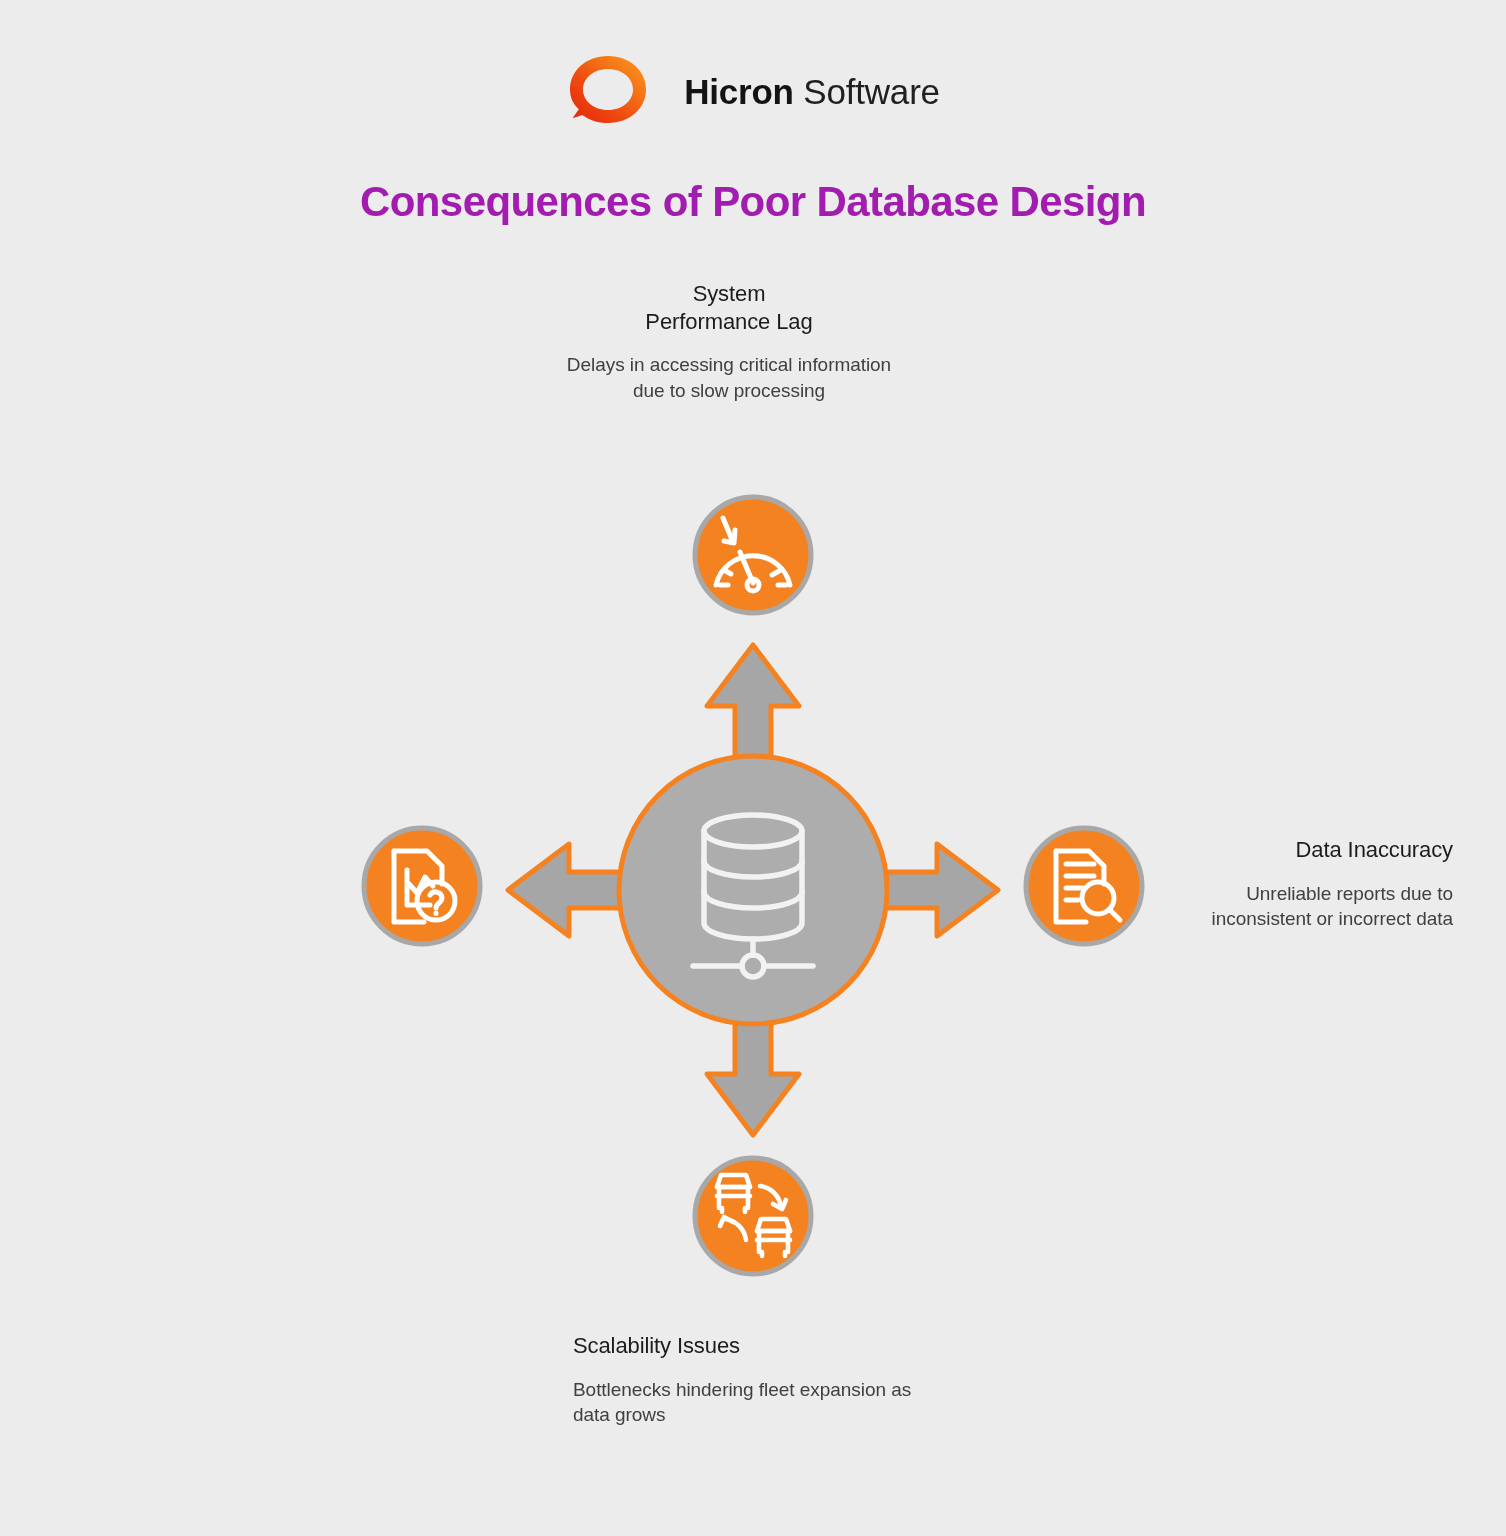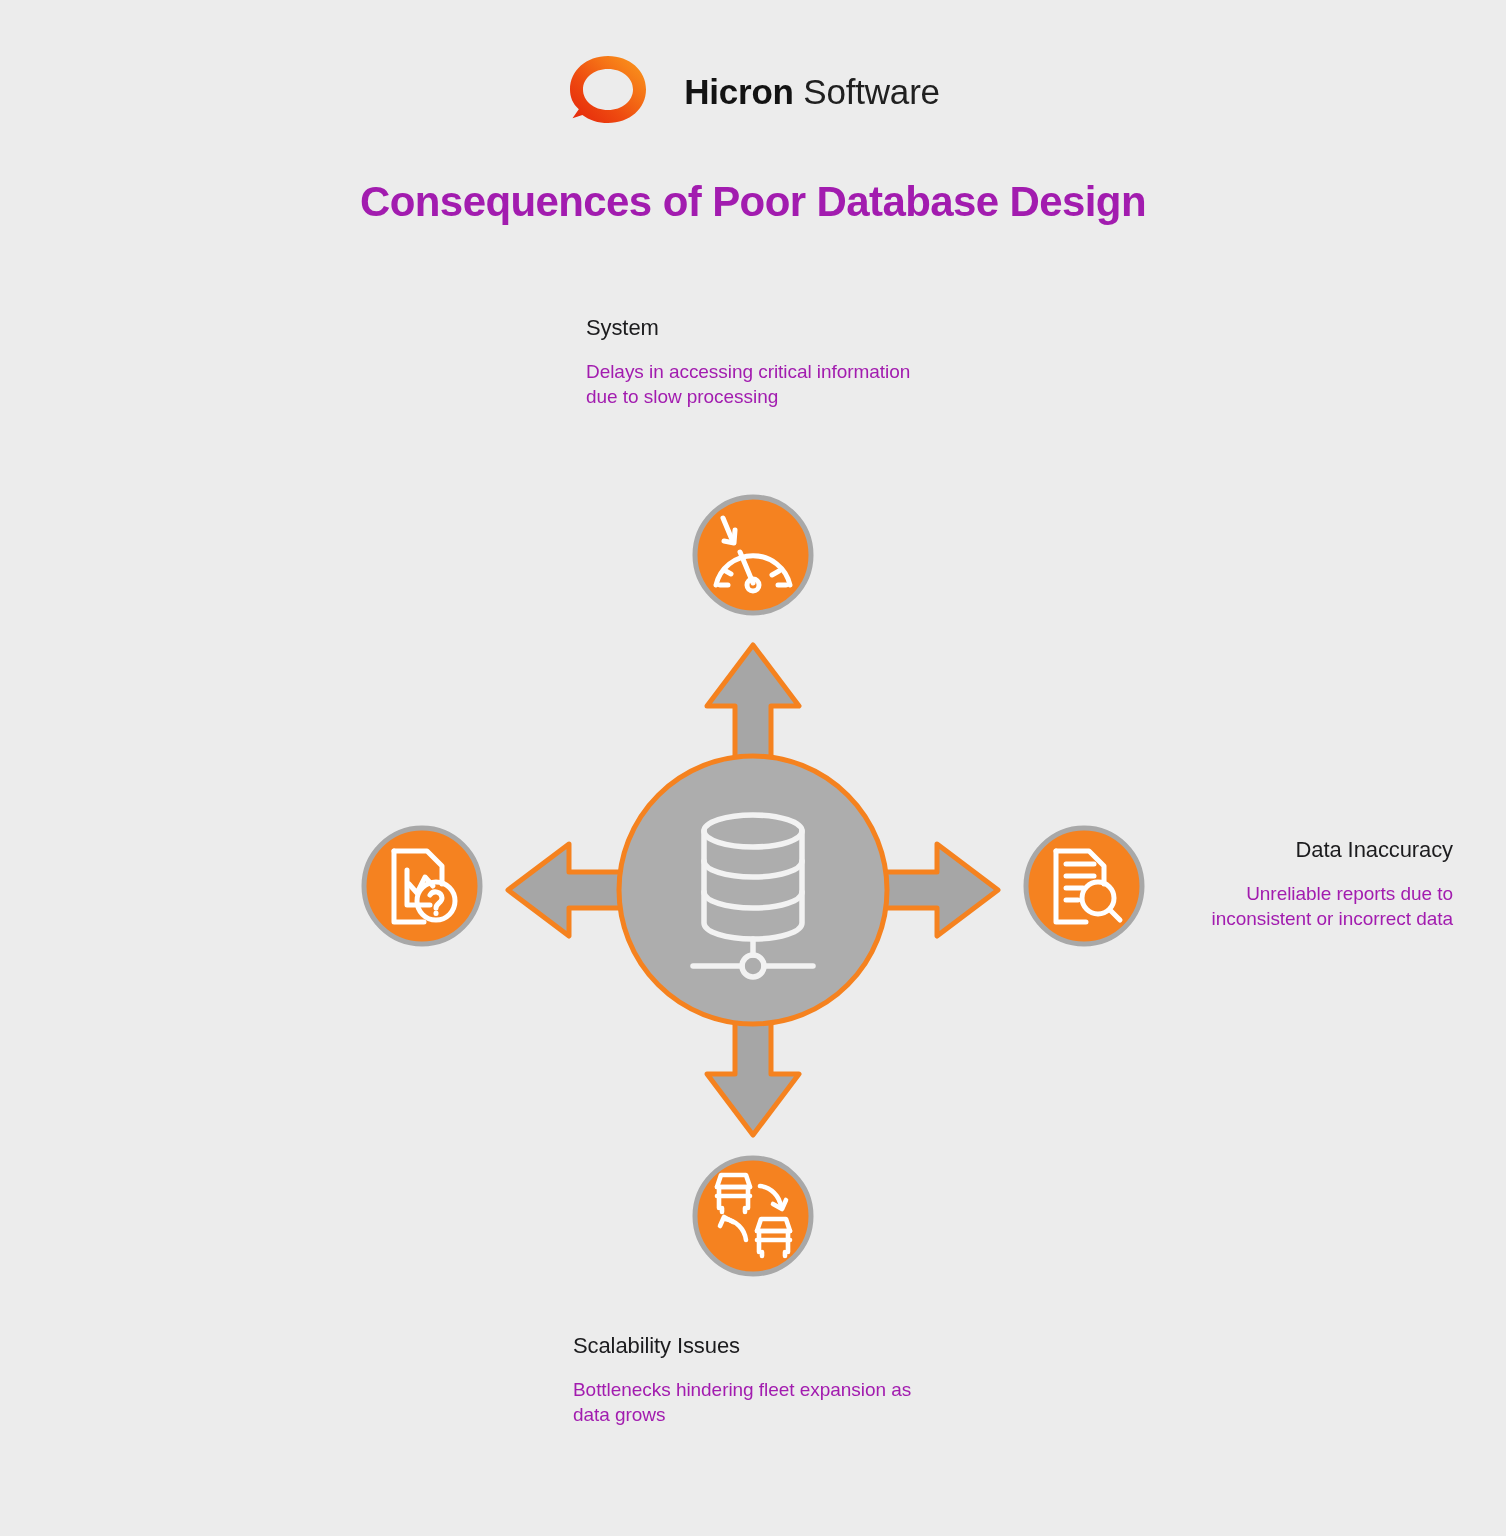--- a/index.html
+++ b/index.html
@@ -71,26 +71,26 @@
     font-size: 22px;
     font-weight: 400;
     line-height: 1.26;
     color: #1C1C1E;
     letter-spacing: -0.1px;
   }
   .node-desc {
     font-size: 19px;
     font-weight: 400;
     line-height: 1.34;
-    color: #a21caf;
+    color: #404040;
     margin-top: 17px;
     letter-spacing: -0.05px;
   }
 
-  #text-top   { top: 280px; left: 586px; width: 356px; text-align: left; margin-top: 34px; }
+  #text-top   { top: 280px; left: 551px; width: 356px; text-align: center; }
   #text-left  { top: 812px; left: 60px;  width: 256px; text-align: right; }
   #text-right { top: 836px; left: 1191px; width: 262px; text-align: right; }
   #text-bottom{ top: 1332px; left: 573px; width: 356px; }
 </style>
 </head>
 <body>
 
 <div id="logo-bar">
   <svg id="logo-mark" viewBox="0 0 84 78">
     <defs>
@@ -194,20 +194,21 @@
       <path d="M409 884 L417 893 L425 877 L433 886"></path>
       <circle cx="436" cy="901" r="19"></circle>
       <path d="M430 895 A6.5 6.5 0 0 1 442 898 C442 903 436 903 436 908"></path>
       <path d="M436 913 L436 913.5"></path>
     </g>
   </svg>
 
   <div class="node-text" id="text-top">
     <div class="node-heading">
       <div>System</div>
+      <div>Performance Lag</div>
     </div>
     <div class="node-desc">Delays in accessing critical information due to slow processing</div>
   </div>
 
 
   <div class="node-text" id="text-right">
     <div class="node-heading">
       <div>Data Inaccuracy</div>
     </div>
     <div class="node-desc">Unreliable reports due to inconsistent or incorrect data</div>

